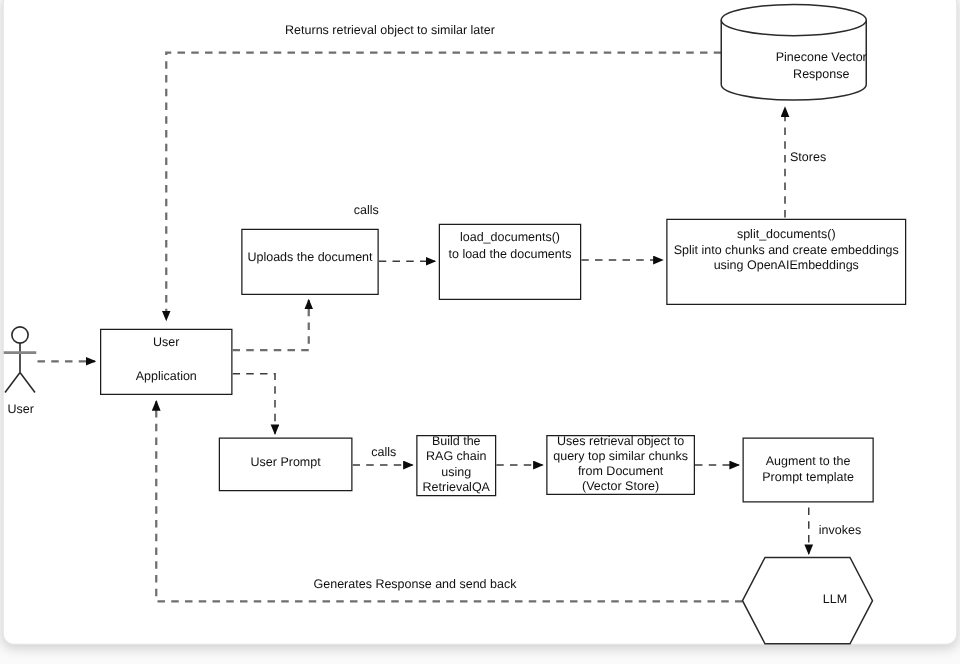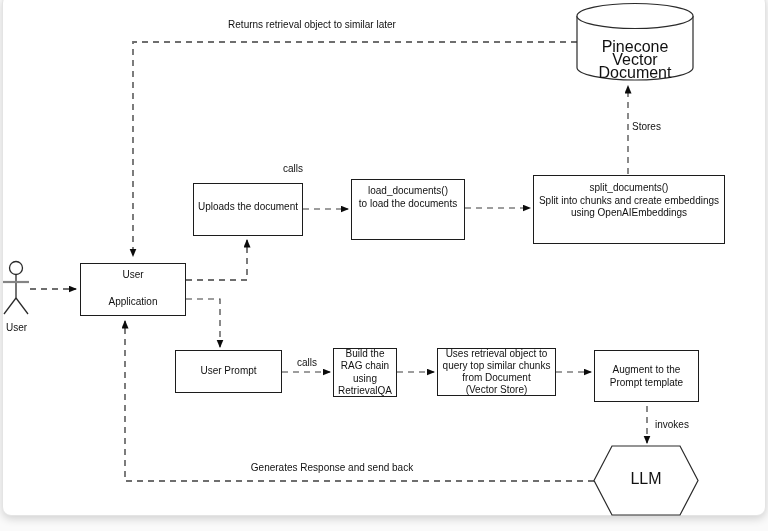--- a/index.html
+++ b/index.html
@@ -8,21 +8,21 @@
   .sheet{position:absolute;left:2px;top:-6px;width:762px;height:520px;
          background:#ffffff;border:1px solid #e4e4e4;border-radius:9px;
          box-shadow:0 3px 9px rgba(0,0,0,0.16);}
   .layer{position:absolute;left:0;top:0;width:768px;height:531px;}
   svg.wires{position:absolute;left:0;top:0;}
   .node{position:absolute;background:#fff;border:1px solid #1c1c1c;
         box-sizing:border-box;text-align:center;font-size:10px;line-height:12.5px;}
   .node .ln{white-space:nowrap;}
   .flt{position:absolute;font-size:10px;line-height:12px;text-align:center;white-space:nowrap;}
   .shape-text{position:absolute;background:transparent;border:none;
-              font-size:16px;text-align:center;}
+              font-size:10px;text-align:center;margin-left:22px;}
   .vcenter{display:flex;flex-direction:column;justify-content:center;align-items:center;}
 </style>
 </head>
 <body>
 
 <div class="stage">
   <div class="sheet"></div>
 
   <div class="layer">
 
@@ -105,21 +105,21 @@
       <div class="ln">(Vector Store)</div>
     </div>
 
     <div class="node vcenter" style="left:594px;top:350px;width:105px;height:52px;line-height:13px;">
       <div class="ln">Augment to the</div>
       <div class="ln">Prompt template</div>
     </div>
 
     <div class="shape-text" style="left:577px;top:40px;width:116px;line-height:13px;">
       <div class="ln">Pinecone Vector</div>
-      <div class="ln">Document</div>
+      <div class="ln">Response</div>
     </div>
 
     <div class="shape-text vcenter" style="left:594px;top:446px;width:104px;height:66px;">
       <div class="ln">LLM</div>
     </div>
 
     <div class="flt" style="left:212px;top:19px;width:200px;">Returns retrieval object to similar later</div>
     <div class="flt" style="left:273px;top:163px;width:40px;">calls</div>
     <div class="flt" style="left:632px;top:121px;text-align:center;">Stores</div>
     <div class="flt" style="left:287px;top:357px;width:40px;">calls</div>

